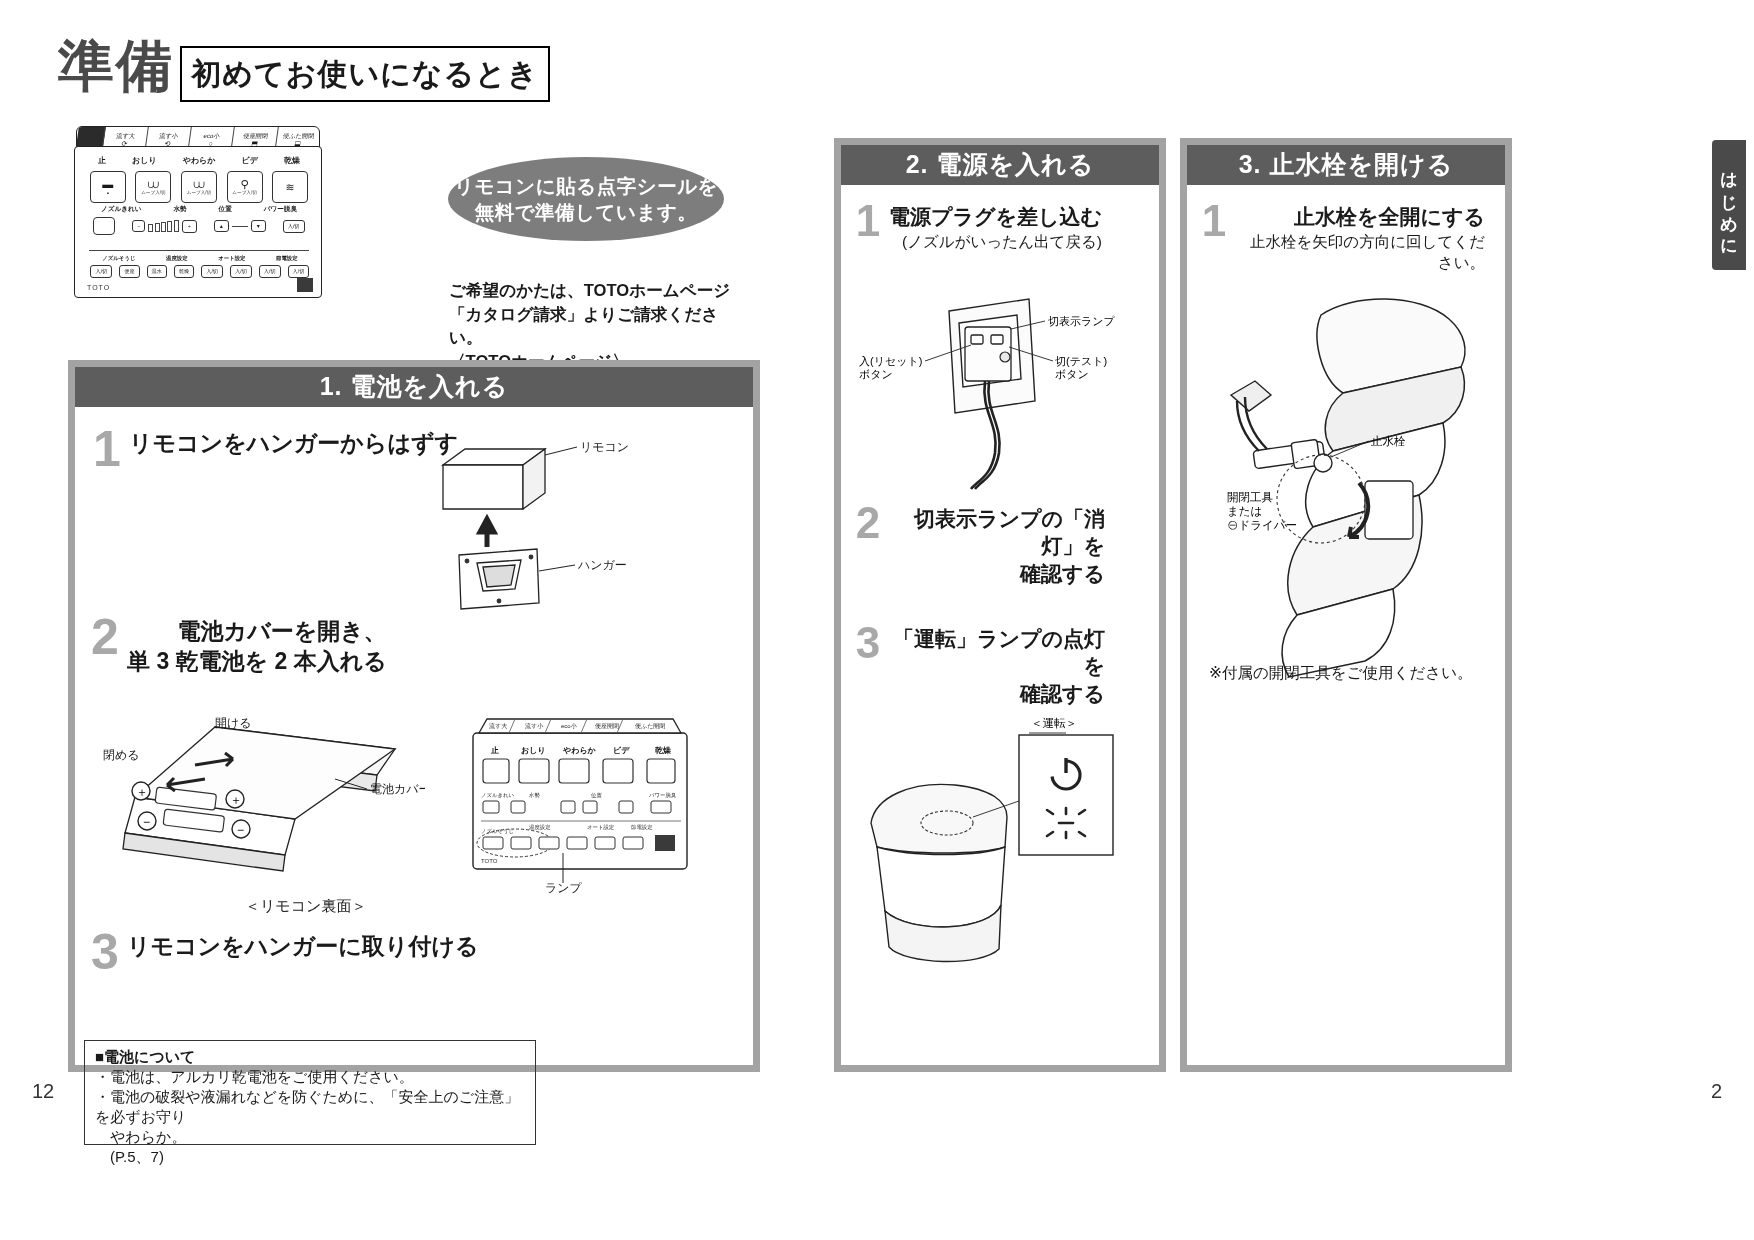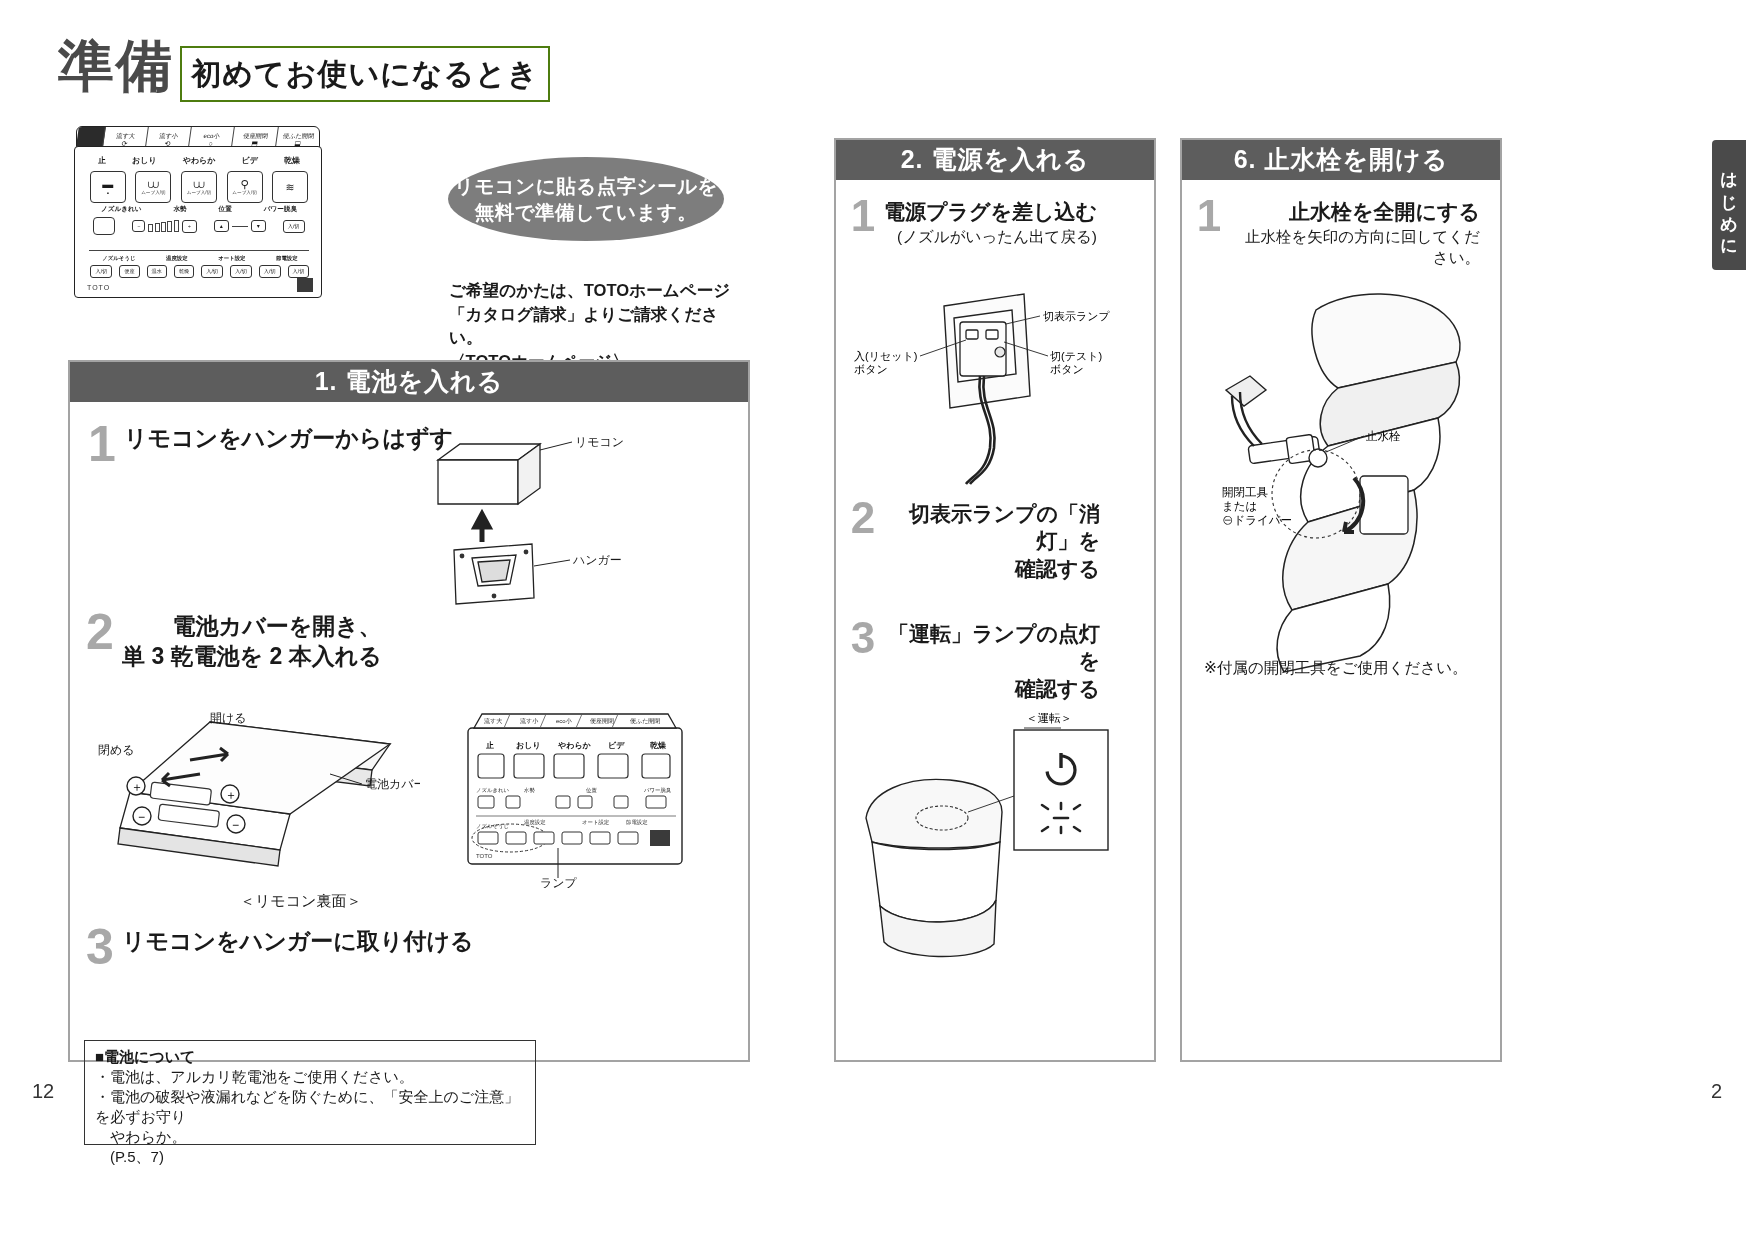--- a/index.html
+++ b/index.html
@@ -19,21 +19,21 @@
 
   
   .hdr-jumbo {
     position: absolute; left: 58px; top: 38px;
     font-size: 56px; font-weight: bold; letter-spacing: 2px;
     color: #4a4a4a; line-height: 1;
   }
   .hdr-box {
     position: absolute; left: 180px; top: 46px;
     width: 366px; height: 52px;
-    border: 2px solid #4d7c0f;
+    border: 2px solid #000000;
     display: flex; align-items: center; justify-content: center;
     font-size: 30px; font-weight: bold; color: #1a1a1a;
     letter-spacing: 1px;
   }
 
   
   .side-tab {
     position: absolute; right: 8px; top: 140px;
     width: 34px; height: 130px;
     background: #4a4a4a; color: #fff;
@@ -99,21 +99,21 @@
     display: flex; align-items: center; justify-content: center;
     text-align: center; color: #fff; font-size: 19.5px; font-weight: bold;
     line-height: 1.35; letter-spacing: 0.5px;
   }
   .callout-text {
     position: absolute; left: 449px; top: 243px; width: 300px;
     font-size: 16.6px; line-height: 1.42; font-weight: bold; color: #1a1a1a; margin-top: 36px;
   }
 
   
-  .panel { position: absolute; border: 2px solid #a3a3a3; background: #fff; }
+  .panel { position: absolute; border: 7px solid #a3a3a3; background: #fff; }
   .panel-hdr {
     background: #5d5d5d; color: #fff; text-align: center;
     font-size: 25px; font-weight: bold; letter-spacing: 1px;
     padding: 7px 0 8px; line-height: 1;
   }
   .panel-body { position: relative; }
 
   #panel1 { left: 68px; top: 360px; width: 678px; height: 698px; }
   #panel2 { left: 834px; top: 138px; width: 318px; height: 920px; }
   #panel3 { left: 1180px; top: 138px; width: 318px; height: 920px; }
@@ -508,21 +508,21 @@
           <path d="M26 142 C60 152, 128 152, 154 142 L150 200 C140 226, 60 230, 34 206 Z" fill="#fff"></path>
           <path d="M34 206 C60 230, 140 226, 150 200 L148 244 C130 262, 54 260, 38 242 Z" fill="#f4f4f4"></path>
         </g>
         <ellipse cx="96" cy="118" rx="26" ry="12" fill="none" stroke="#333" stroke-width="1.1" stroke-dasharray="3 2"></ellipse>
         <line x1="122" y1="112" x2="168" y2="96" stroke="#222" stroke-width="0.9"></line>
       </svg>
     </div>
   </div>
 
   <div class="panel" id="panel3">
-    <div class="panel-hdr">6. 止水栓を開ける</div>
+    <div class="panel-hdr">3. 止水栓を開ける</div>
     <div class="panel-body">
 
       <div class="step" style="left:12px; top:18px;">
         <div class="step-num sm">1</div>
         <div class="step-txt" style="width:250px;">
           <div class="step-title sm">止水栓を全開にする</div>
           <div class="step-sub">止水栓を矢印の方向に回してください。</div>
         </div>
       </div>
 

